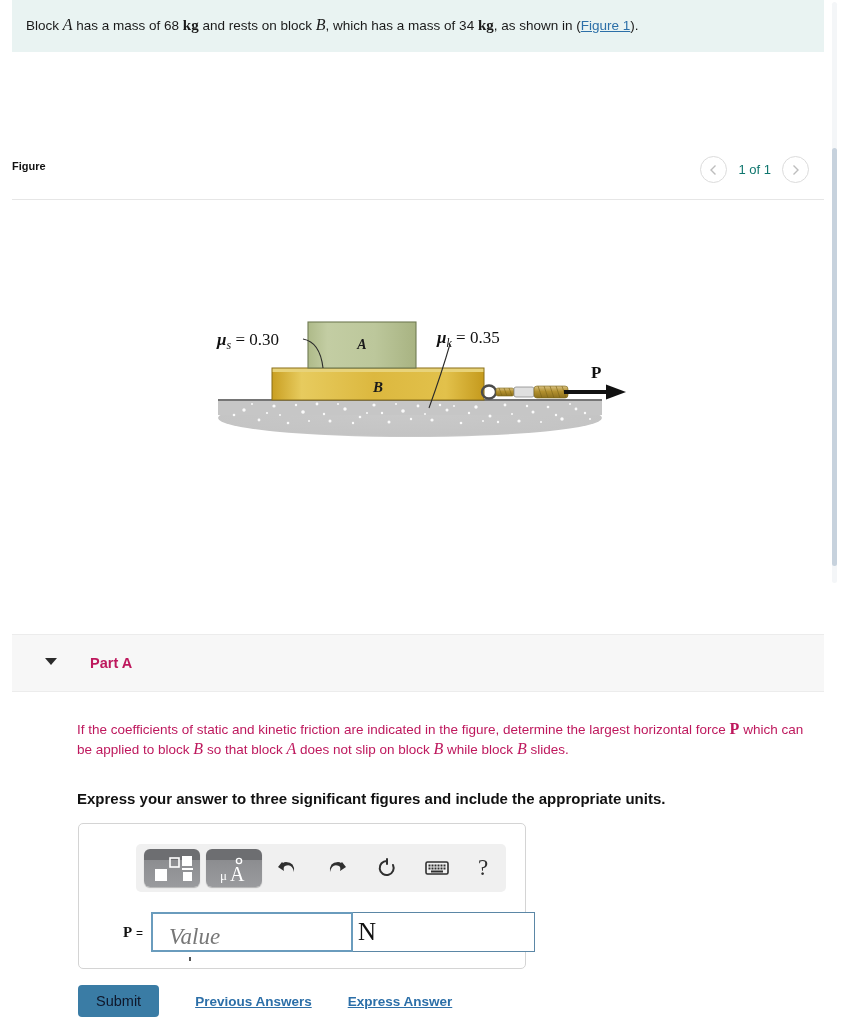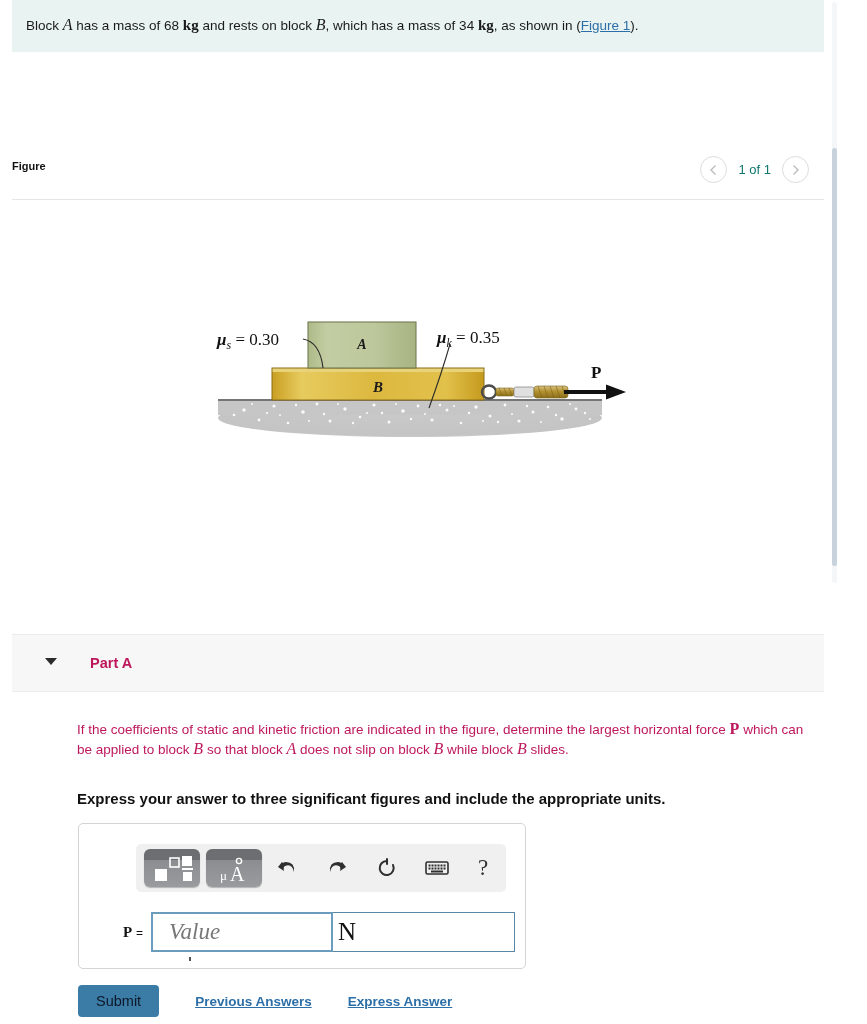--- a/index.html
+++ b/index.html
@@ -224,27 +224,27 @@
   #answer-varlabel {
     font-family: "Liberation Serif", serif;
     font-size: 15px;
     width: 48px;
     text-align: right;
     padding-right: 8px;
     color: #111;
   }
   #answer-varlabel b { font-weight: bold; }
   #value-input {
-    width: 182px;
+    width: 202px;
     height: 40px;
     border: 2px solid #6a9cbd;
     background: #fff;
     box-sizing: border-box;
     display: flex;
-    align-items: center;
+    align-items: flex-end;
     padding-left: 16px;
     cursor: text;
   }
   #value-placeholder {
     font-family: "Liberation Serif", serif;
     font-style: italic;
     font-size: 23px;
     color: #777;
   }
   #unit-input {

